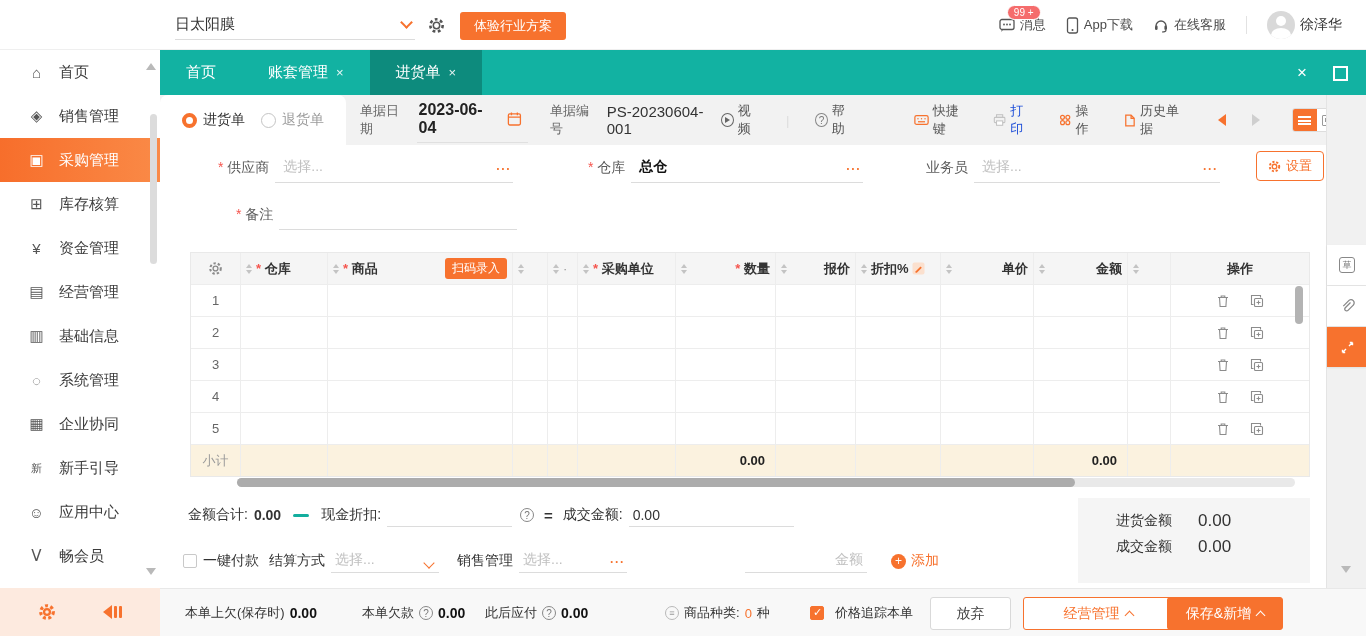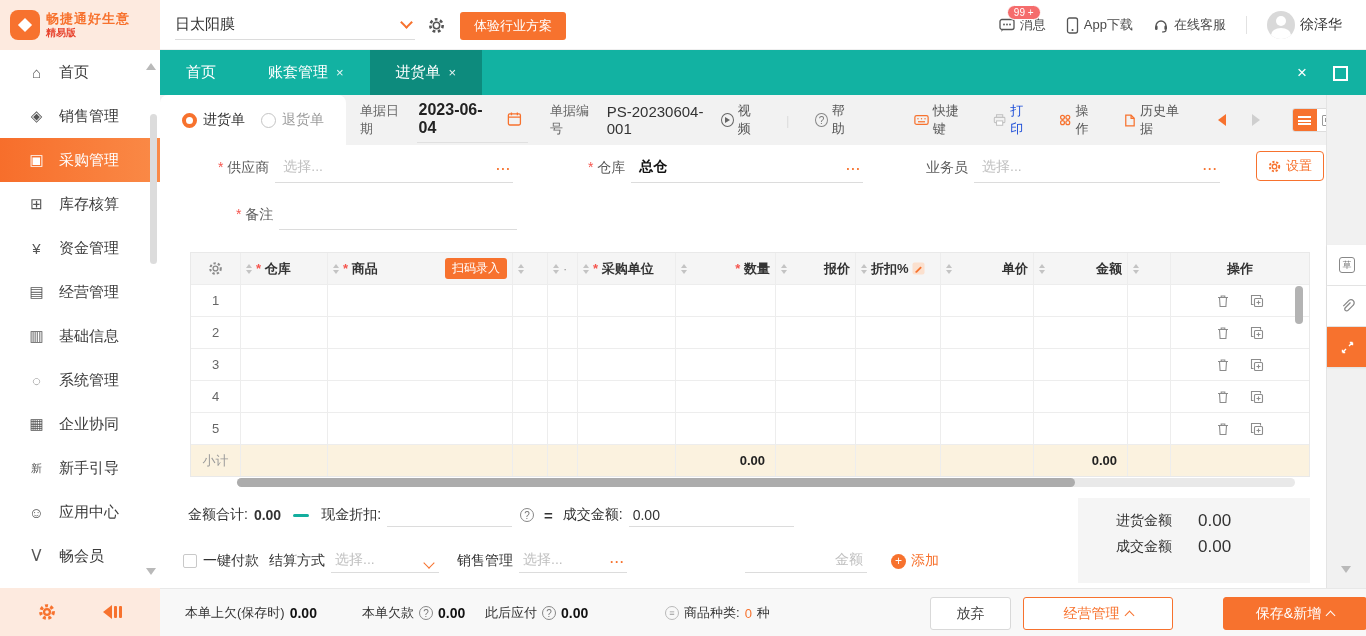--- a/index.html
+++ b/index.html
@@ -142,35 +142,28 @@
   
   .footer{position:absolute;left:160px;top:588px;width:1206px;height:48px;background:#f8f8f8;border-top:1px solid #e8e8e8;font-size:13px;color:#333;z-index:4}
   .fitem{position:absolute;top:0;height:48px;display:flex;align-items:center;gap:5px}
   .fval{font-weight:bold;color:#111;font-size:14px}
   .kcirc{width:14px;height:14px;border:1.1px solid #b9b9b9;border-radius:50%;display:inline-flex;align-items:center;justify-content:center;font-size:9px;color:#999}
   .kcirc::after{content:"≡"}
   .orange-num{color:#f7722e}
   .btn{position:absolute;top:8px;height:33px;display:flex;align-items:center;justify-content:center;border-radius:3px;font-size:14px;cursor:pointer;gap:6px}
   .btn-ghost{left:770px;width:81px;background:#fff;border:1px solid #d9d9d9;color:#444}
   .btn-line{left:863px;width:150px;background:#fff;border:1px solid #f7722e;color:#f7722e}
-  .btn-solid{left:1063px;width:144px;background:#f7722e;color:#fff;border:1px solid #f7722e}
+  .btn-solid{left:1007px;width:116px;background:#f7722e;color:#fff;border:1px solid #f7722e}
   .caret-up{width:7px;height:7px;border-left:1.6px solid currentColor;border-top:1.6px solid currentColor;transform:rotate(45deg);margin-top:4px}
   svg{display:block}
 </style>
 </head>
 <body>
 
 <div class="topbar">
-  <div class="logo-area">
-    <span class="logo-mark"></span>
-    <span class="logo-txt">
-      <div class="logo-title">畅捷通好生意</div>
-      <div class="logo-badge">精易版</div>
-    </span>
-  </div>
   <div class="acct">
     <span>日太阳膜</span>
     <span class="chev-dn"></span>
   </div>
   <span class="tb-gear">
     <svg width="17" height="17" viewBox="0 0 16 16">
         <circle cx="8" cy="8" r="3" fill="none" stroke="#555" stroke-width="1.4"></circle>
         <circle cx="8" cy="8" r="5.8" fill="none" stroke="#555" stroke-width="2.4" stroke-dasharray="2.6 2.4"></circle>
       </svg>
   </span>
@@ -733,20 +726,24 @@
     <span>此后应付</span>
     <span class="qcirc"></span>
     <span class="fval">0.00</span>
   </div>
   <div class="fitem" style="left:505px">
     <span class="kcirc"></span>
     <span>商品种类:</span>
     <span class="orange-num">0</span>
     <span>种</span>
   </div>
+  <div class="fitem" style="left:650px">
+    <span class="cb on"></span>
+    <span>价格追踪本单</span>
+  </div>
   <div class="btn btn-ghost">
       <span>放弃</span>
     </div>
   <div class="btn btn-line">
       <span>经营管理</span>
       <span class="caret-up"></span>
     </div>
   <div class="btn btn-solid">
       <span>保存&amp;新增</span>
       <span class="caret-up"></span>

